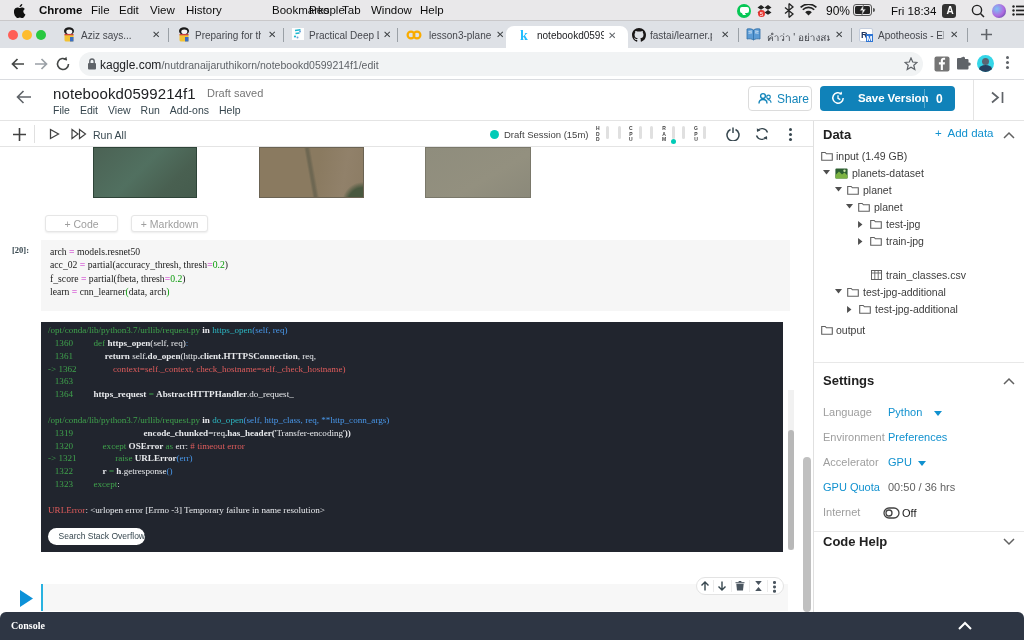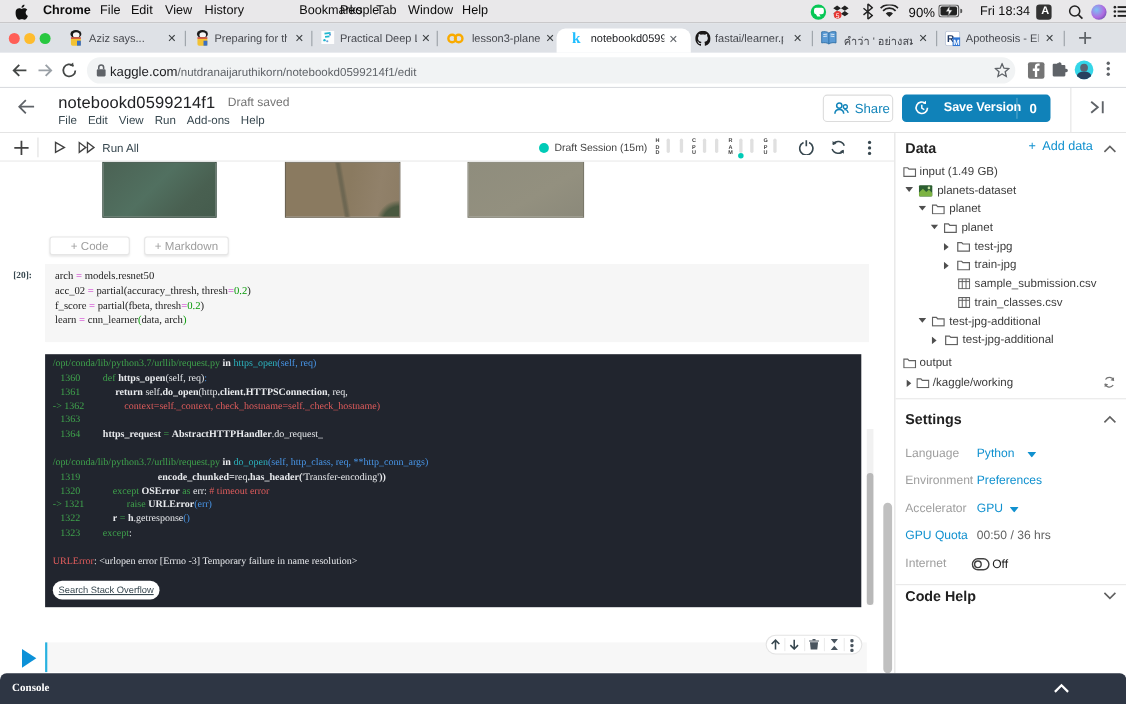--- a/index.html
+++ b/index.html
@@ -321,21 +321,21 @@
 <span class="tbg">   1364</span>         <b>https_request</b> <span class="tbg">=</span> <b>AbstractHTTPHandler</b>.do_request_
 
 <span class="tbg">/opt/conda/lib/python3.7/urllib/request.py</span> <b>in</b> <span class="tbc">do_open</span><span class="tbb">(self, http_class, req, **http_conn_args)</span>
 <span class="tbg">   1319</span>                               <b>encode_chunked=</b>req<b>.has_header(</b>'Transfer-encoding'<b>))</b>
 <span class="tbg">   1320</span>             <span class="tbg">except</span> <b>OSError</b> <span class="tbg">as</span> err: <span class="tbr"># timeout error</span>
 <span class="tbg">-&gt; 1321</span>                 <span class="tbg">raise</span> <b>URLError</b><span class="tbb">(err)</span>
 <span class="tbg">   1322</span>             <b>r</b> <span class="tbg">=</span> <b>h</b>.getresponse<span class="tbb">()</span>
 <span class="tbg">   1323</span>         <span class="tbg">except</span>:
 
 <span class="tbr">URLError</span>: &lt;urlopen error [Errno -3] Temporary failure in name resolution&gt;</div>
-    <div class="abs" style="left:7px;top:206px;width:97px;height:17px;background:#fff;border-radius:9px;color:#37474f;font-size:8.5px;text-align:center;line-height:17px;text-decoration:underline;">Search Stack Overflow</div>
+    <div class="abs" style="left:7px;top:206px;width:97px;height:17px;background:#fff;border-radius:9px;color:#37474f;font-size:8.5px;text-align:right;line-height:17px;">Search Stack Overflow</div>
   </div>
 
   <div class="abs" style="left:788px;top:243px;width:6px;height:160px;background:#f1f1f1;"></div>
   <div class="abs" style="left:788px;top:283px;width:6px;height:120px;border-radius:3px;background:#b8b8b8;"></div>
 
   <svg class="abs" style="left:19px;top:442px;" width="15" height="19" viewBox="0 0 15 19">
       <path d="M1 1 L14 9.5 L1 18 Z" fill="#0c91d8"></path>
     </svg>
   <div class="abs" style="left:41px;top:437px;width:747px;height:27px;background:#f7f7f7;border-left:2.5px solid #29b2e0;"></div>
 
@@ -417,27 +417,20 @@
     </div>
   <div class="tree" style="top:112px;">
       <svg class="tcaret" style="left:44px;" width="4.5" height="7" viewBox="0 0 5 8">
         <path d="M0 0 L5 4 L0 8 Z" fill="#4f4f4f"></path>
       </svg>
       <svg class="ticon" style="left:56px;" width="12" height="10" viewBox="0 0 12 10">
         <path d="M0.7 1.5 L4.2 1.5 L5.4 2.8 L11.3 2.8 L11.3 9.3 L0.7 9.3 Z" stroke="#616161" stroke-width="1.1" fill="none"></path>
       </svg>
       <span style="left:72px;">train-jpg</span>
     </div>
-  <div class="tree" style="top:129px;">
-      <svg class="ticon" style="left:57px;" width="11" height="10" viewBox="0 0 11 10">
-        <rect x="0.5" y="0.5" width="10" height="9" stroke="#616161" fill="none"></rect>
-        <path d="M0.5 3 L10.5 3 M3.8 0.5 L3.8 9.5 M7.2 0.5 L7.2 9.5" stroke="#616161" stroke-width="0.9"></path>
-      </svg>
-      <span style="left:72px;">sample_submission.csv</span>
-    </div>
   <div class="tree" style="top:146px;">
       <svg class="ticon" style="left:57px;" width="11" height="10" viewBox="0 0 11 10">
         <rect x="0.5" y="0.5" width="10" height="9" stroke="#616161" fill="none"></rect>
         <path d="M0.5 3 L10.5 3 M3.8 0.5 L3.8 9.5 M7.2 0.5 L7.2 9.5" stroke="#616161" stroke-width="0.9"></path>
       </svg>
       <span style="left:72px;">train_classes.csv</span>
     </div>
   <div class="tree" style="top:163px;">
       <svg class="tcaret" style="left:21px;" width="7" height="4.5" viewBox="0 0 8 5">
         <path d="M0 0 L8 0 L4 5 Z" fill="#4f4f4f"></path>
@@ -454,33 +447,20 @@
       <svg class="ticon" style="left:45px;" width="12" height="10" viewBox="0 0 12 10">
         <path d="M0.7 1.5 L4.2 1.5 L5.4 2.8 L11.3 2.8 L11.3 9.3 L0.7 9.3 Z" stroke="#616161" stroke-width="1.1" fill="none"></path>
       </svg>
       <span style="left:61px;">test-jpg-additional</span>
     </div>
   <div class="tree" style="top:201px;">
       <svg class="ticon" style="left:7px;" width="12" height="10" viewBox="0 0 12 10">
         <path d="M0.7 1.5 L4.2 1.5 L5.4 2.8 L11.3 2.8 L11.3 9.3 L0.7 9.3 Z" stroke="#616161" stroke-width="1.1" fill="none"></path>
       </svg>
       <span style="left:22px;">output</span>
-    </div>
-  <div class="tree" style="top:219px;">
-      <svg class="tcaret" style="left:10px;" width="4.5" height="7" viewBox="0 0 5 8">
-        <path d="M0 0 L5 4 L0 8 Z" fill="#4f4f4f"></path>
-      </svg>
-      <svg class="ticon" style="left:19px;" width="12" height="10" viewBox="0 0 12 10">
-        <path d="M0.7 1.5 L4.2 1.5 L5.4 2.8 L11.3 2.8 L11.3 9.3 L0.7 9.3 Z" stroke="#616161" stroke-width="1.1" fill="none"></path>
-      </svg>
-      <span style="left:34px;">/kaggle/working</span>
-    <svg class="abs" style="left:189px;top:2px;" width="11" height="11" viewBox="0 0 11 11">
-        <path d="M9.5 4 A4.2 4.2 0 0 0 2 3 M1.5 7 A4.2 4.2 0 0 0 9 8" stroke="#757575" stroke-width="1.2" fill="none"></path>
-        <path d="M9.8 1 L9.6 4.4 L6.5 3.6 Z M1.2 10 L1.4 6.6 L4.5 7.4 Z" fill="#757575"></path>
-      </svg>
     </div>
 
   <div class="abs" style="left:0;top:241px;width:211px;height:1px;background:#e8e8e8;"></div>
 
   <div class="abs" style="left:9px;top:252px;font-size:13px;font-weight:bold;color:#212121;">Settings</div>
   <svg class="abs" style="left:189px;top:256px;" width="12" height="8" viewBox="0 0 12 8">
       <path d="M1 7 L6 2 L11 7" stroke="#616161" stroke-width="1.5" fill="none"></path>
     </svg>
   <div class="abs slab" style="top:285px;">Language</div>
     <div class="abs sval" style="top:285px;">Python</div>

